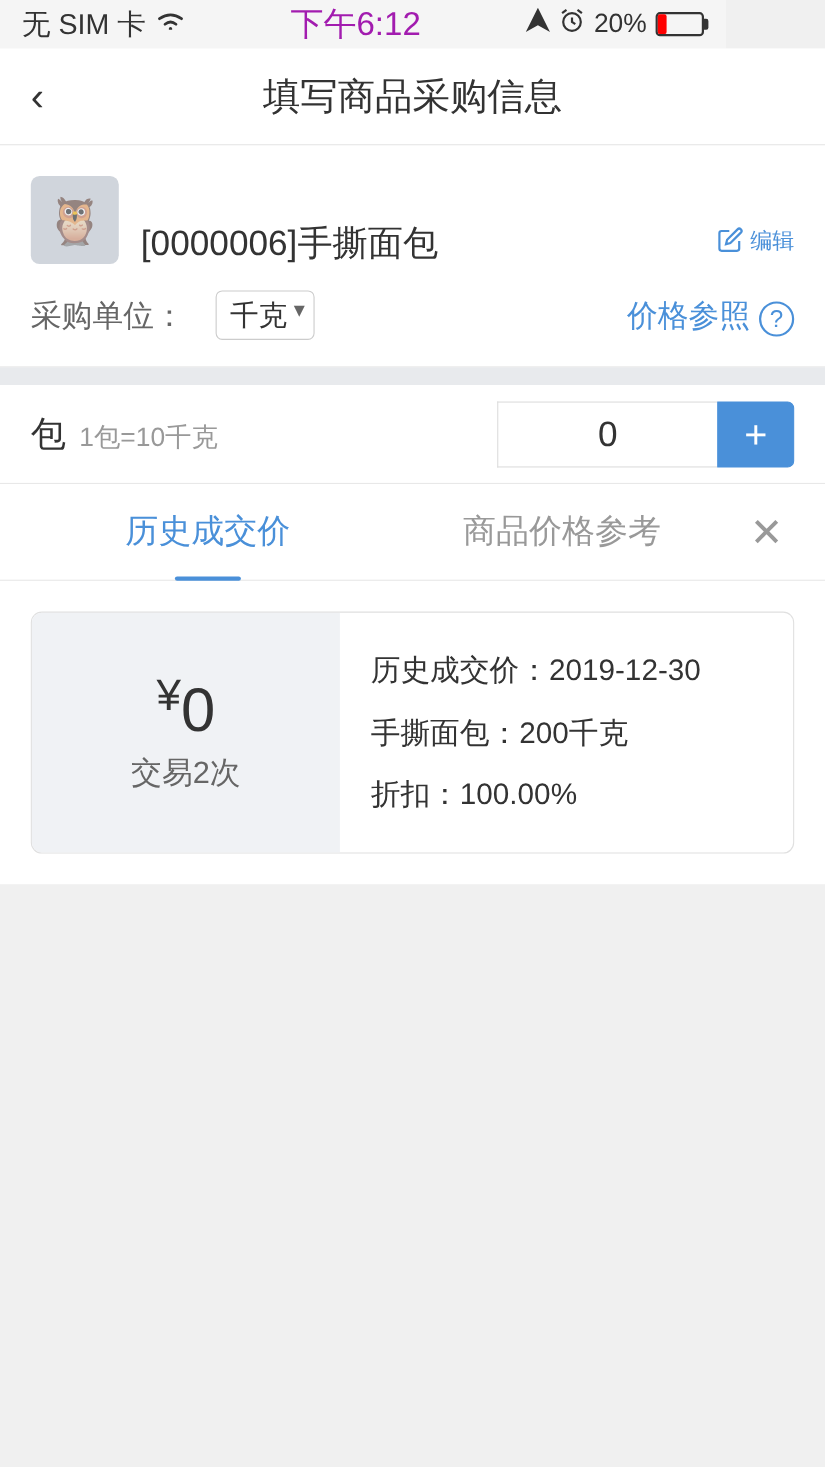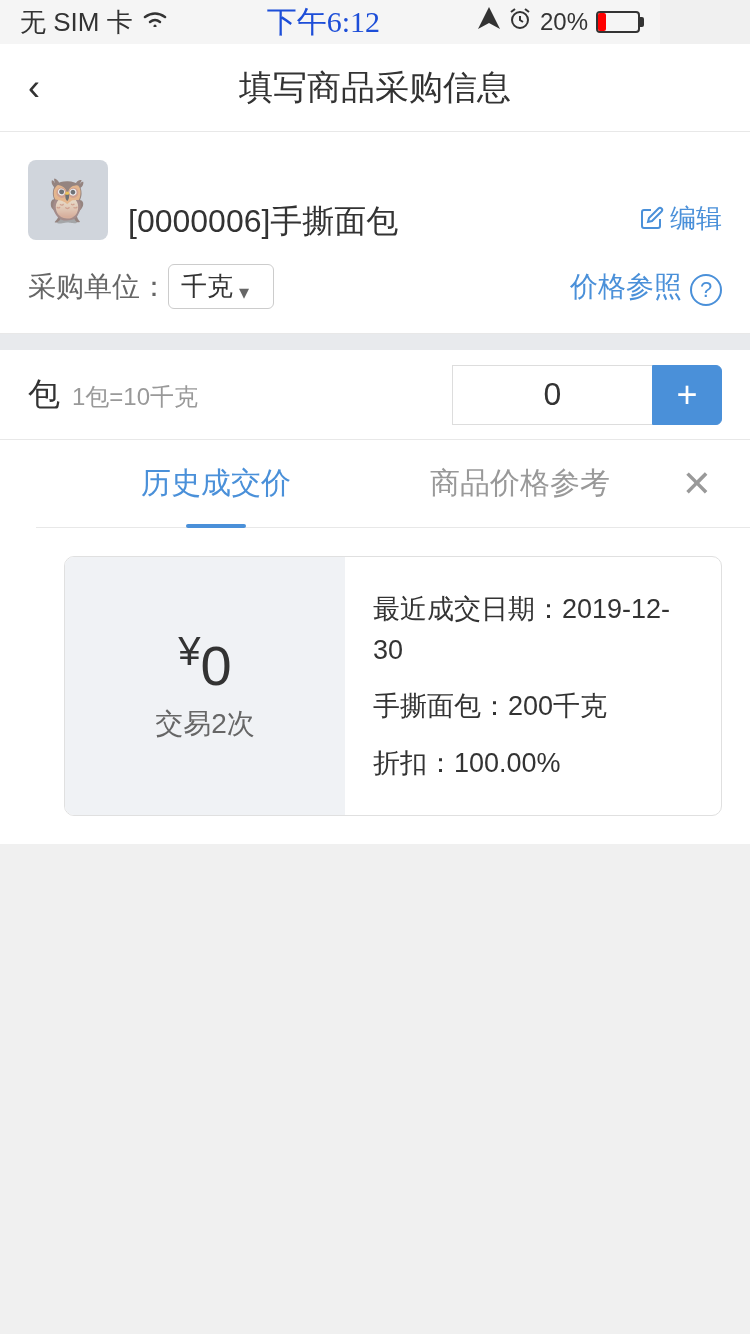--- a/index.html
+++ b/index.html
@@ -25,23 +25,22 @@
     }
     .status-left {
       display: flex;
       align-items: center;
       gap: 8px;
       font-size: 26px;
       color: #333;
     }
     .status-center {
       font-size: 30px;
-      color: #1d4ed8;
+      color: #a21caf;
       font-weight: 500;
-      font-family: Liberation Serif, serif;
     }
     .status-right {
       display: flex;
       align-items: center;
       gap: 8px;
       font-size: 24px;
       color: #333;
     }
     .battery-icon {
       width: 44px;
@@ -125,54 +124,54 @@
       color: #888;
       font-size: 36px;
     }
     .product-name {
       font-size: 32px;
       color: #333;
       font-weight: 500;
       margin-top: 44px;
     }
     .edit-btn {
-      font-size: 26px;
+      font-size: 20px;
       color: #4a90d9;
       display: flex;
       align-items: center;
       gap: 6px;
       cursor: pointer;
       margin-top: 36px;
     }
     .edit-icon-svg {
       width: 24px;
       height: 24px;
     }
     .product-bottom {
       display: flex;
       align-items: center;
       justify-content: space-between;
     }
     .unit-row {
       display: flex;
       align-items: center;
-      gap: 0;
+      gap: 28px;
       font-size: 28px;
       color: #666;
     }
     .unit-select {
       border: 1px solid #ccc;
       border-radius: 6px;
-      padding: 4px 24px 4px 12px;
+      padding: 4px 8px 4px 12px;
       font-size: 26px;
       color: #333;
       background: #fff;
       position: relative;
       display: inline-flex;
-      align-items: flex-end;
+      align-items: flex-start;
       gap: 6px;
       cursor: pointer;
     }
     .unit-select-arrow {
       font-size: 20px;
       color: #666;
     }
     .price-ref {
       font-size: 28px;
       color: #4a90d9;
@@ -253,21 +252,20 @@
       color: #fff;
       cursor: pointer;
       border-radius: 0 6px 6px 0;
       border: 1px solid #4a90d9;
     }
 
     
     .bottom-panel {
       background: #fff;
       margin-top: 0;
-      padding-left: 36px;
     }
 
     
     .tabs-row {
       display: flex;
       align-items: center;
       border-bottom: 1px solid #e8e8e8;
       position: relative;
       padding: 0 28px;
       height: 88px;
@@ -463,21 +461,21 @@
   <div class="txn-card-container">
     <div class="txn-card">
       <div class="txn-card-left">
         <div class="txn-price">
           <span class="yuan-sign">¥</span><span>0</span>
         </div>
         <div class="txn-count">交易2次</div>
       </div>
       <div class="txn-card-right">
         <div class="txn-detail-line">
-          <span>最近成交日期：</span><span>2019-12-30</span>
+          <span>历史成交价：</span><span>2019-12-30</span>
         </div>
         <div class="txn-detail-line">
           <span>手撕面包：</span><span>200千克</span>
         </div>
         <div class="txn-detail-line">
           <span>折扣：</span><span>100.00%</span>
         </div>
       </div>
     </div>
   </div>

